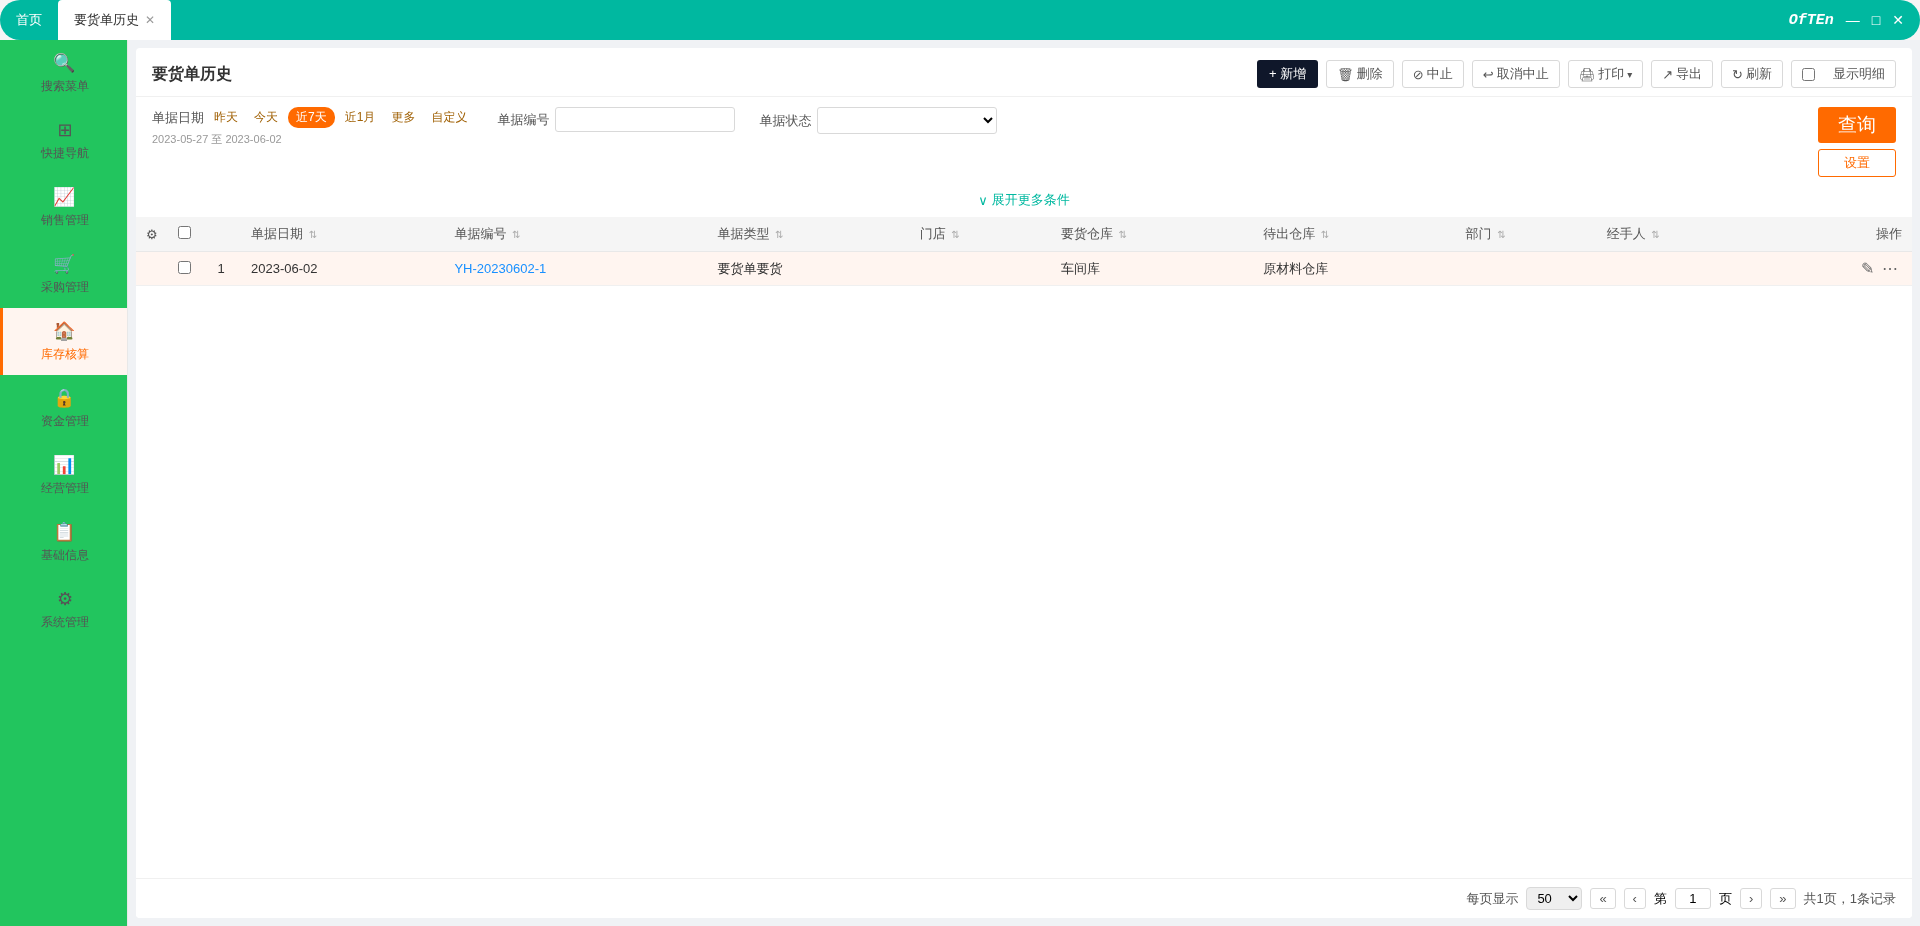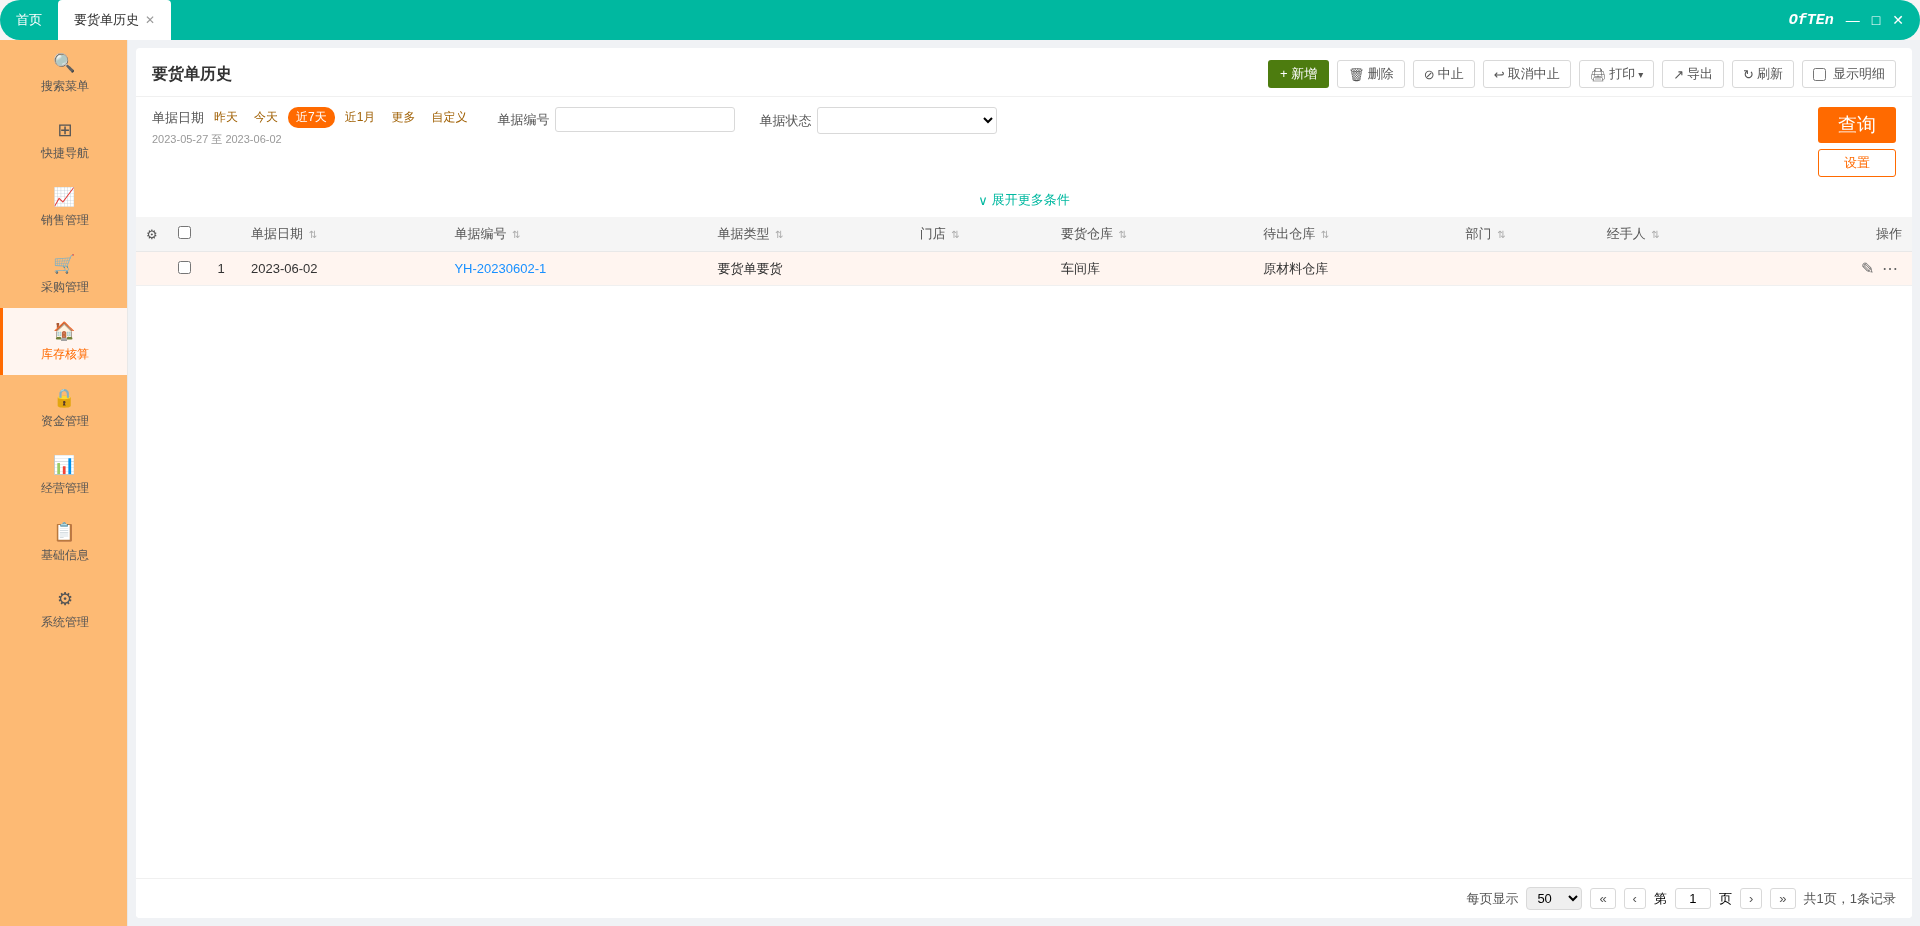--- a/index.html
+++ b/index.html
@@ -54,21 +54,21 @@
     
     .main-layout {
       display: flex;
       flex: 1;
       overflow: hidden;
     }
 
     
     .sidebar {
       width: 128px;
-      background: #fdba74;
+      background: #22c55e;
       border-right: 1px solid #e8e8e8;
       display: flex;
       flex-direction: column;
       flex-shrink: 0;
       overflow-y: auto;
     }
     .sidebar-item {
       display: flex;
       flex-direction: column;
       align-items: center;
@@ -122,21 +122,21 @@
       font-size: 16px;
       font-weight: bold;
       color: #333;
     }
     .toolbar {
       display: flex;
       align-items: center;
       gap: 8px;
     }
     .btn-add {
-      background: #4d7c0f;
+      background: #0f172a;
       color: #fff;
       border: none;
       padding: 5px 12px;
       border-radius: 3px;
       cursor: pointer;
       font-size: 13px;
     }
     .btn-default {
       background: #fff;
       color: #555;
@@ -152,21 +152,21 @@
     .btn-display {
       background: #fff;
       color: #555;
       border: 1px solid #d9d9d9;
       padding: 4px 10px;
       border-radius: 3px;
       cursor: pointer;
       font-size: 13px;
       display: flex;
       align-items: center;
-      gap: 3px;
+      gap: 14px;
     }
     .filter-group {
       display: flex;
       align-items: center;
       gap: 6px;
     }
     .filter-label {
       color: #555;
       white-space: nowrap;
       font-size: 13px;

